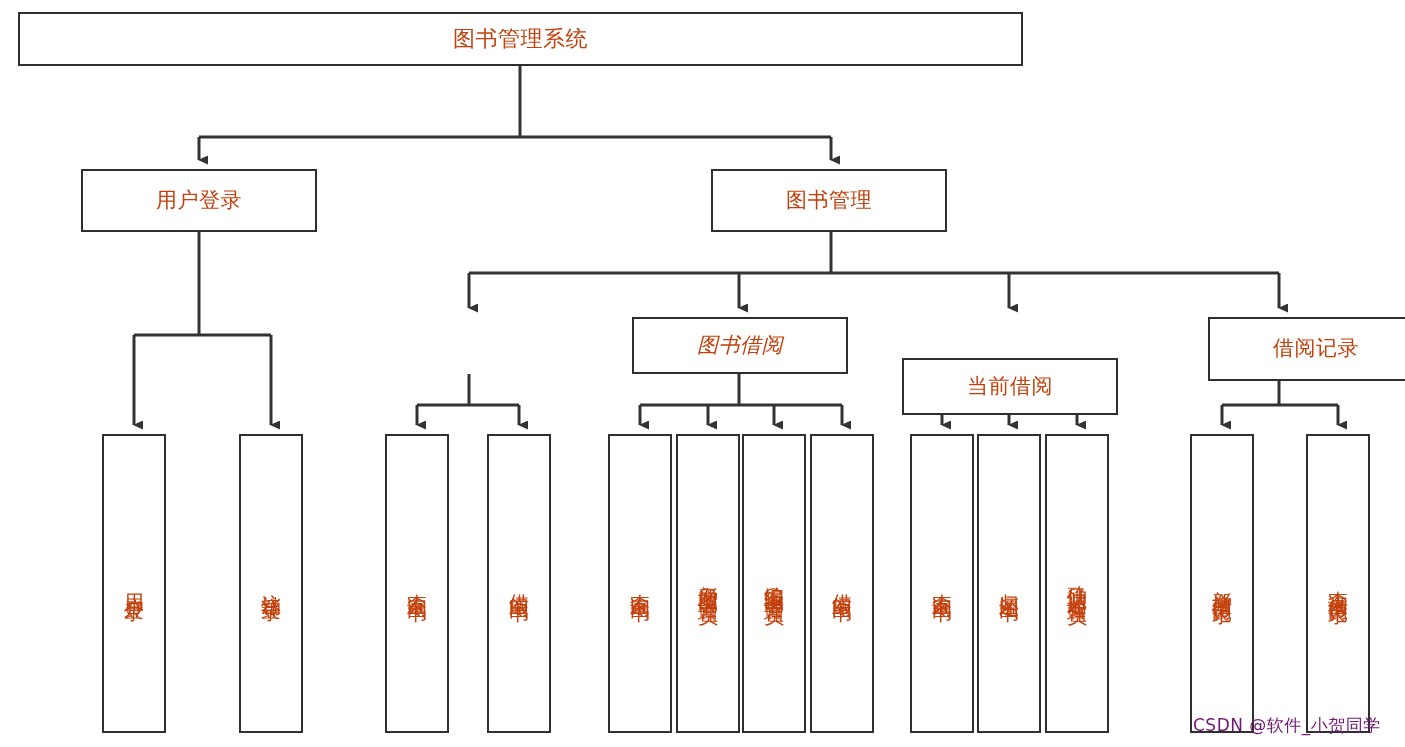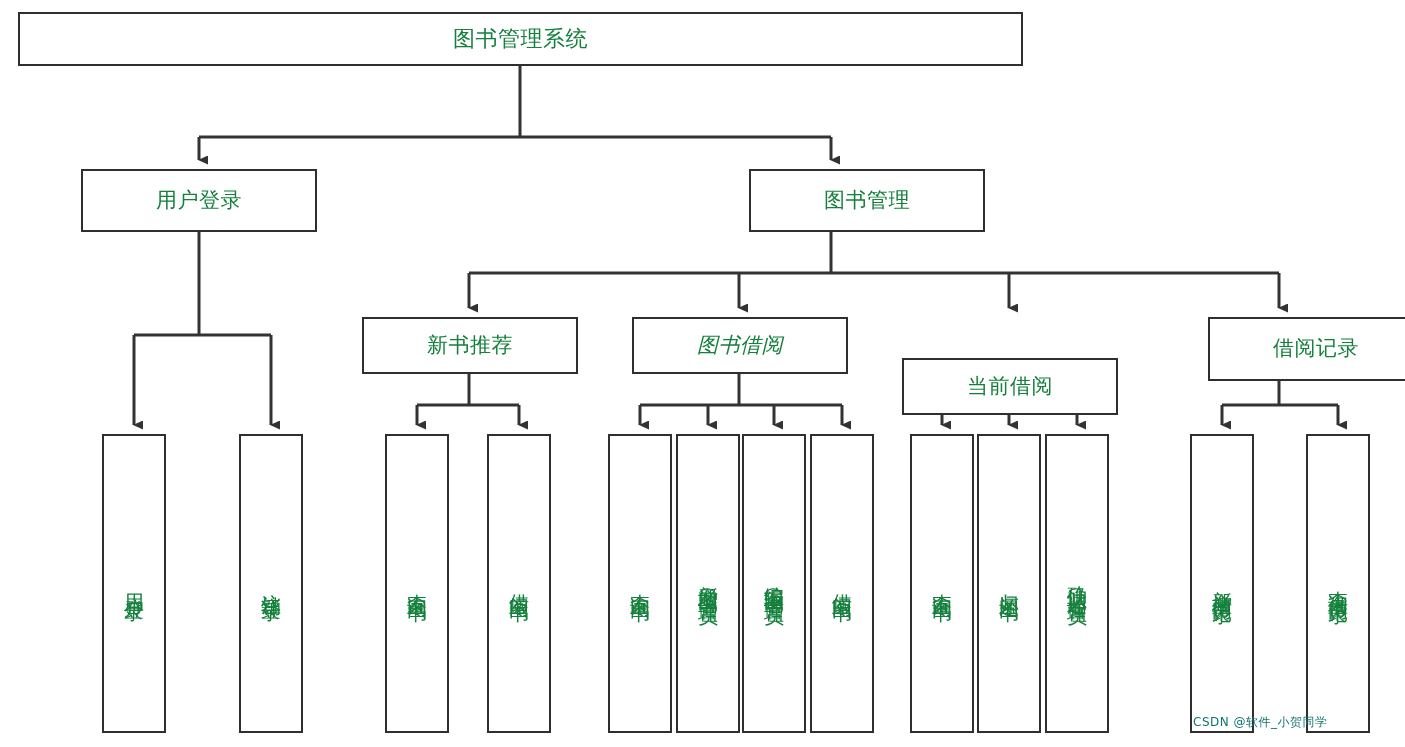--- a/index.html
+++ b/index.html
@@ -30,21 +30,21 @@
     position: absolute;
     box-sizing: border-box;
     background: #ffffff;
     border: 2px solid #2f2f2f;
     display: flex;
     align-items: center;
     justify-content: center;
     z-index: 2;
   }
   .node .label {
-    color: #15803d;
+    color: #c2410c;
     text-align: left;
     line-height: 1.12;
     letter-spacing: 0.5px;
     white-space: pre-line;
   }
   .node.horizontal .label {
     font-size: 21px;
   }
   .node.root .label {
     font-size: 22px;
@@ -56,22 +56,22 @@
   .node.vertical .label {
     writing-mode: vertical-rl;
     text-orientation: upright;
     font-size: 20px;
     line-height: 1.06;
     letter-spacing: 3px;
     max-height: 266px;
   }
   .watermark {
     position: absolute;
-    color: #0f766e;
-    font-size: 12px;
+    color: #701a75;
+    font-size: 17px;
     letter-spacing: 0.5px;
     white-space: nowrap;
     z-index: 5;
   }
 </style>
 </head>
 <body>
 
 <div id="canvas">
 
@@ -126,27 +126,24 @@
   </svg>
 
   <div class="node root horizontal" style="left:18px; top:12px; width:1005px; height:54px;">
     <span class="label">图书管理系统</span>
   </div>
 
   <div class="node horizontal" style="left:81px; top:169px; width:236px; height:63px;">
     <span class="label">用户登录</span>
   </div>
 
-  <div class="node horizontal" style="left:749px; top:169px; width:236px; height:63px;">
+  <div class="node horizontal" style="left:711px; top:169px; width:236px; height:63px;">
     <span class="label">图书管理</span>
   </div>
 
-  <div class="node horizontal" style="left:362px; top:317px; width:216px; height:57px;">
-    <span class="label">新书推荐</span>
-  </div>
 
   <div class="node horizontal" style="left:632px; top:317px; width:216px; height:57px;font-style:italic;">
     <span class="label">图书借阅</span>
   </div>
 
   <div class="node horizontal" style="left:902px; top:317px; width:216px; height:57px;margin-top:41px;">
     <span class="label">当前借阅</span>
   </div>
 
   <div class="node horizontal" style="left:1172px; top:317px; width:216px; height:64px;margin-left:36px;">

